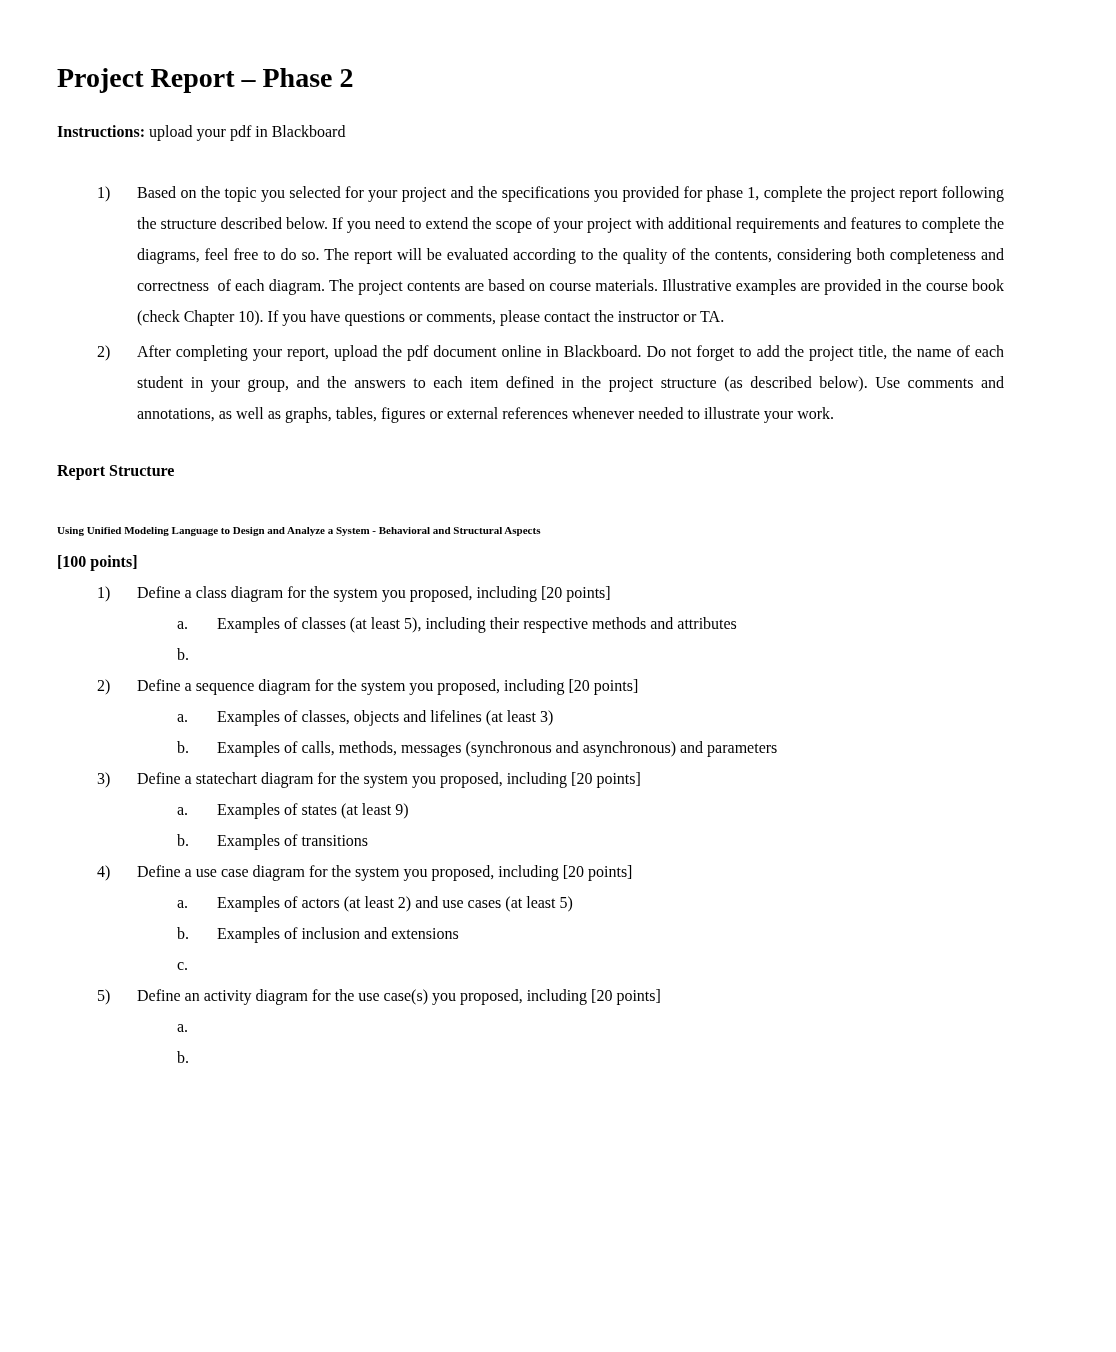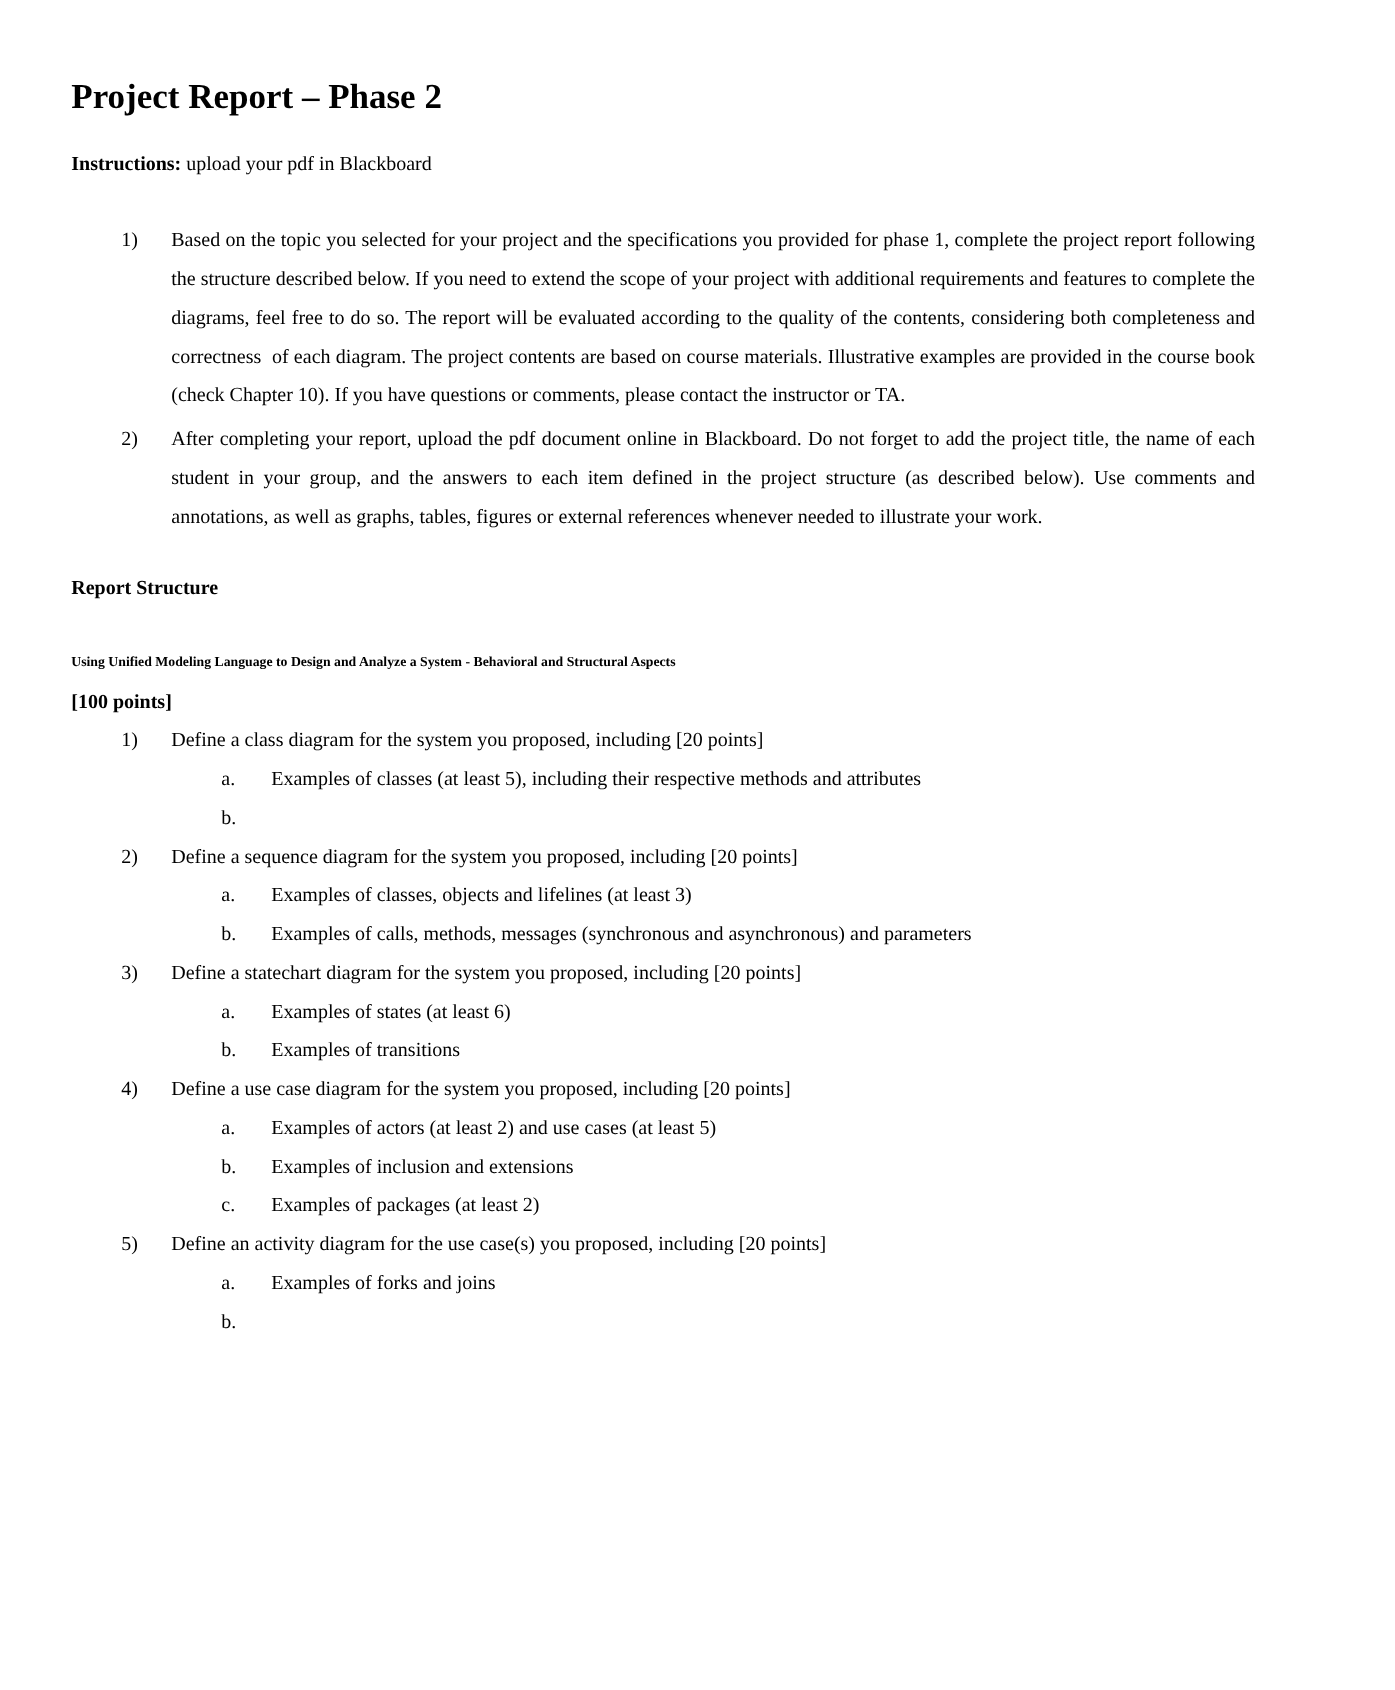--- a/index.html
+++ b/index.html
@@ -144,51 +144,49 @@
       <span class="li-num">b.</span>
       <span class="li-text">Examples of calls, methods, messages (synchronous and asynchronous) and parameters</span>
     </div>
 
     <div class="li-row">
       <span class="li-num">3)</span>
       <span class="li-text">Define a statechart diagram for the system you proposed, including [20 points]</span>
     </div>
     <div class="li-row sub-row">
       <span class="li-num">a.</span>
-      <span class="li-text">Examples of states (at least 6)</span>
+      <span class="li-text">Examples of states (at least 9)</span>
     </div>
     <div class="li-row sub-row">
       <span class="li-num">b.</span>
       <span class="li-text">Examples of transitions</span>
     </div>
 
     <div class="li-row">
       <span class="li-num">4)</span>
       <span class="li-text">Define a use case diagram for the system you proposed, including [20 points]</span>
     </div>
     <div class="li-row sub-row">
       <span class="li-num">a.</span>
       <span class="li-text">Examples of actors (at least 2) and use cases (at least 5)</span>
     </div>
     <div class="li-row sub-row">
       <span class="li-num">b.</span>
       <span class="li-text">Examples of inclusion and extensions</span>
     </div>
     <div class="li-row sub-row">
       <span class="li-num">c.</span>
-      <span class="li-text">Examples of packages (at least 2)</span>
     </div>
 
     <div class="li-row">
       <span class="li-num">5)</span>
       <span class="li-text">Define an activity diagram for the use case(s) you proposed, including [20 points]</span>
     </div>
     <div class="li-row sub-row">
       <span class="li-num">a.</span>
-      <span class="li-text">Examples of forks and joins</span>
     </div>
     <div class="li-row sub-row">
       <span class="li-num">b.</span>
     </div>
 
   </div>
 
 </div>
 
 </body></html>

